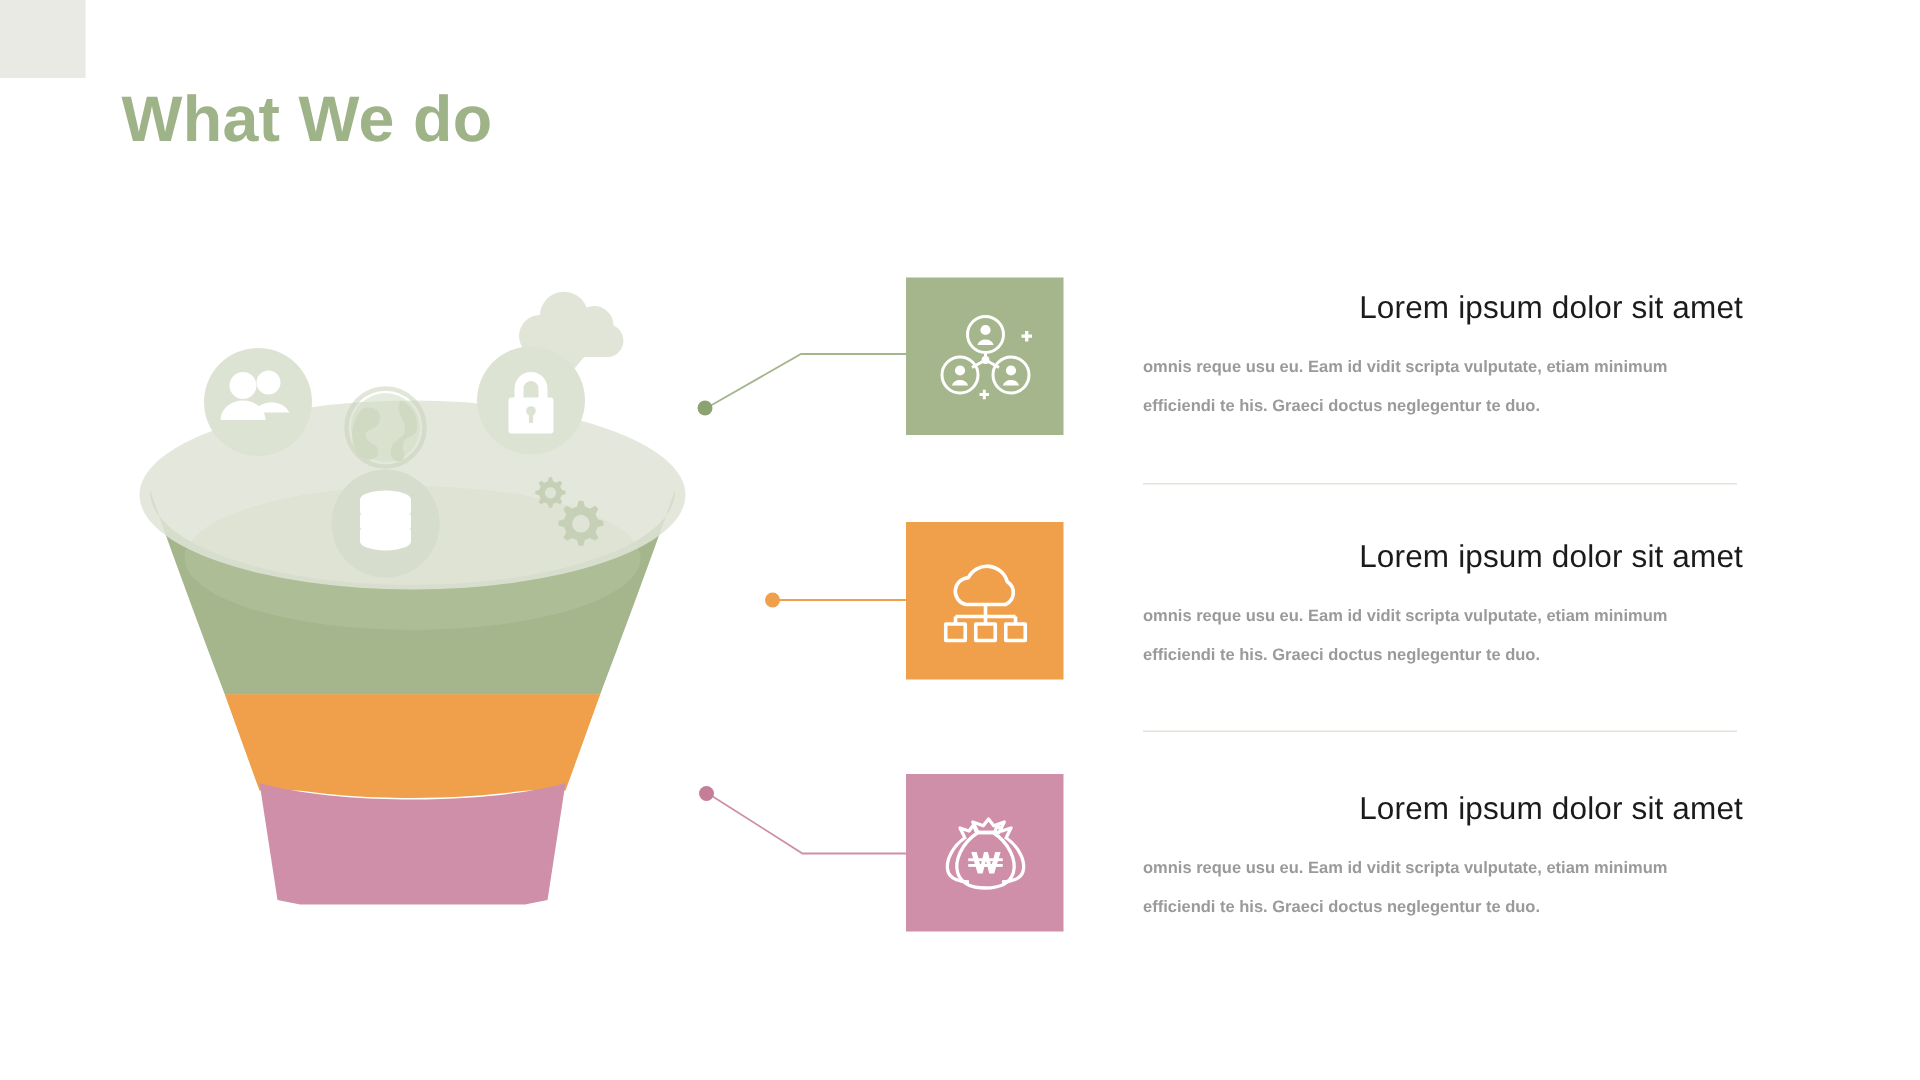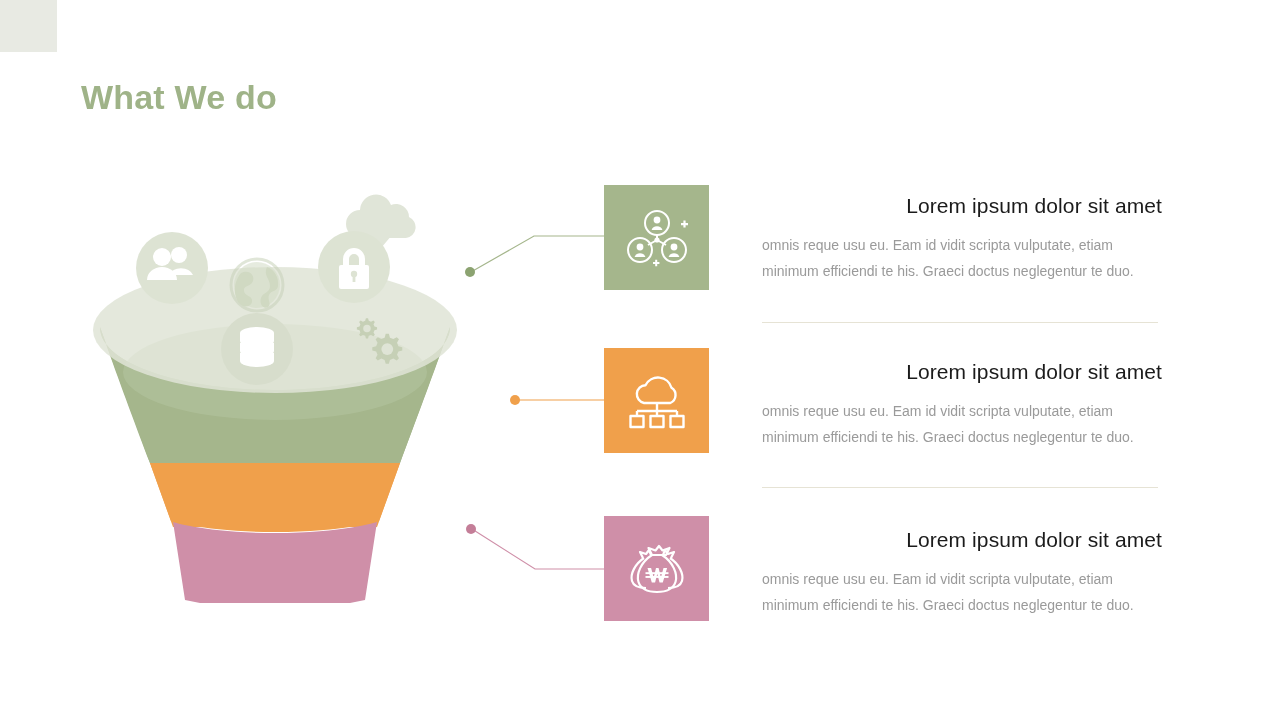--- a/index.html
+++ b/index.html
@@ -31,22 +31,22 @@
     top: 0;
     width: 57px;
     height: 52px;
     background: #e8eae3;
   }
 
   
   .page-title {
     position: absolute;
     left: 81px;
-    top: 78px;
-    font-size: 34px;
+    top: 56px;
+    font-size: 43px;
     font-weight: bold;
     color: #9fb388;
     letter-spacing: 0.2px;
     white-space: nowrap;
   }
 
   
   .funnel-wrap {
     position: absolute;
     left: 75px;
@@ -95,25 +95,26 @@
   .block-title {
     font-size: 21px;
     font-weight: normal;
     color: #1b1b1b;
     margin: 0 0 14px 0;
     letter-spacing: 0.1px;
     white-space: nowrap;
     text-align: right;
   }
   .block-body {
-    font-size: 14px;
+    font-size: 11px;
     line-height: 26px;
     color: #9a9a9a;
     margin: 0;
     max-width: 396px;
+    font-weight: bold;
   }
 
   
   .divider {
     position: absolute;
     left: 762px;
     width: 396px;
     height: 1px;
     background: #e6e3d5;
   }

